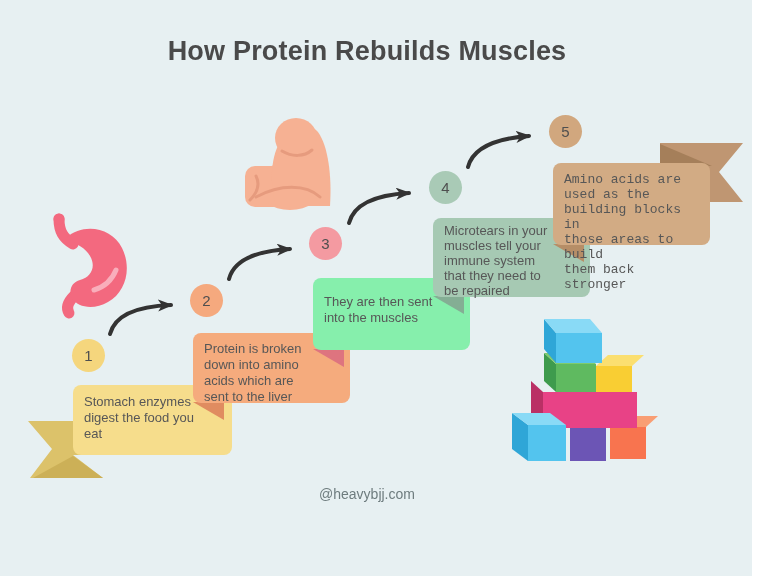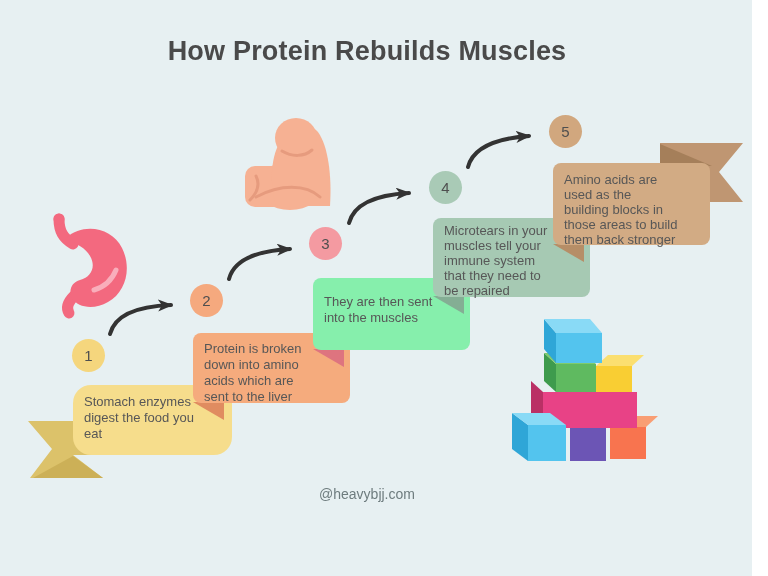--- a/index.html
+++ b/index.html
@@ -10,21 +10,21 @@
   .title{
     position:absolute;top:36px;left:0;width:768px;margin:0;
     text-align:center;transform:translateX(-17px);
     font-size:27px;font-weight:700;letter-spacing:.2px;
   }
   .bg{position:absolute;top:0;left:0;}
   .box{
     position:absolute;border-radius:8px;
     font-size:13px;white-space:pre-line;
   }
-  .b1{left:73px;top:385px;width:159px;height:70px;padding:9px 11px;line-height:16px;border-radius:18px;}
+  .b1{left:73px;top:385px;width:159px;height:70px;padding:9px 11px;line-height:16px;}
   .b2{left:193px;top:333px;width:157px;height:70px;padding:8px 11px;line-height:16px;}
   .b3{left:313px;top:278px;width:157px;height:72px;padding:16px 11px;line-height:16px;}
   .b4{left:433px;top:218px;width:157px;height:79px;padding:5px 11px;line-height:15px;}
   .b5{left:553px;top:163px;width:157px;height:82px;padding:9px 11px;line-height:15px;}
   .box,.b1,.b2,.b3,.b4,.b5{box-sizing:border-box;}
   .circle{
     position:absolute;width:33px;height:33px;border-radius:50%;
     text-align:center;line-height:33px;font-size:15px;color:#4f4f4f;
   }
   .c1{left:72px;top:339px;}
@@ -134,21 +134,21 @@
   </svg>
   <div class="box b4" style="background-color: rgb(166, 201, 179); color: rgb(87, 87, 87);">Microtears in your
 muscles tell your
 immune system
 that they need to
 be repaired</div>
 
   <svg class="fold f5" width="34" height="20">
     <polygon points="0,0 31,0 31,18" fill="#b68e67"></polygon>
   </svg>
-  <div class="box b5" style="background-color: rgb(210, 171, 132); color: rgb(87, 87, 87);">Amino acids are
+  <div class="box b5" style="background-color: rgb(210, 171, 132); color: rgb(87, 87, 87); font-family: Liberation Mono, monospace;">Amino acids are
 used as the
 building blocks in
 those areas to build
 them back stronger</div>
 
   <div class="circle c1" style="background-color: rgb(245, 214, 125);">1</div>
   <div class="circle c2" style="background-color: rgb(245, 169, 126);">2</div>
   <div class="circle c3" style="background-color: rgb(244, 154, 161);">3</div>
   <div class="circle c4" style="background-color: rgb(169, 202, 182);">4</div>
   <div class="circle c5" style="background-color: rgb(209, 167, 126);">5</div>

